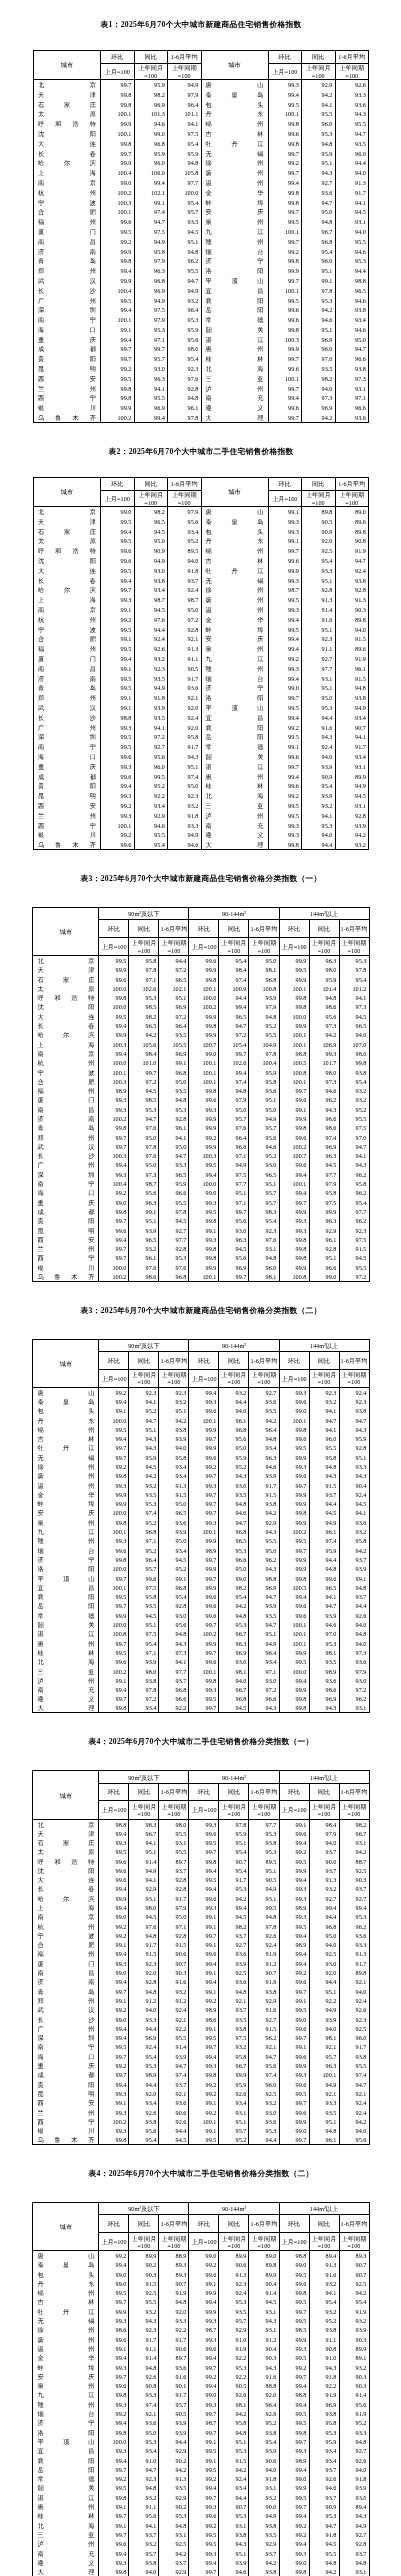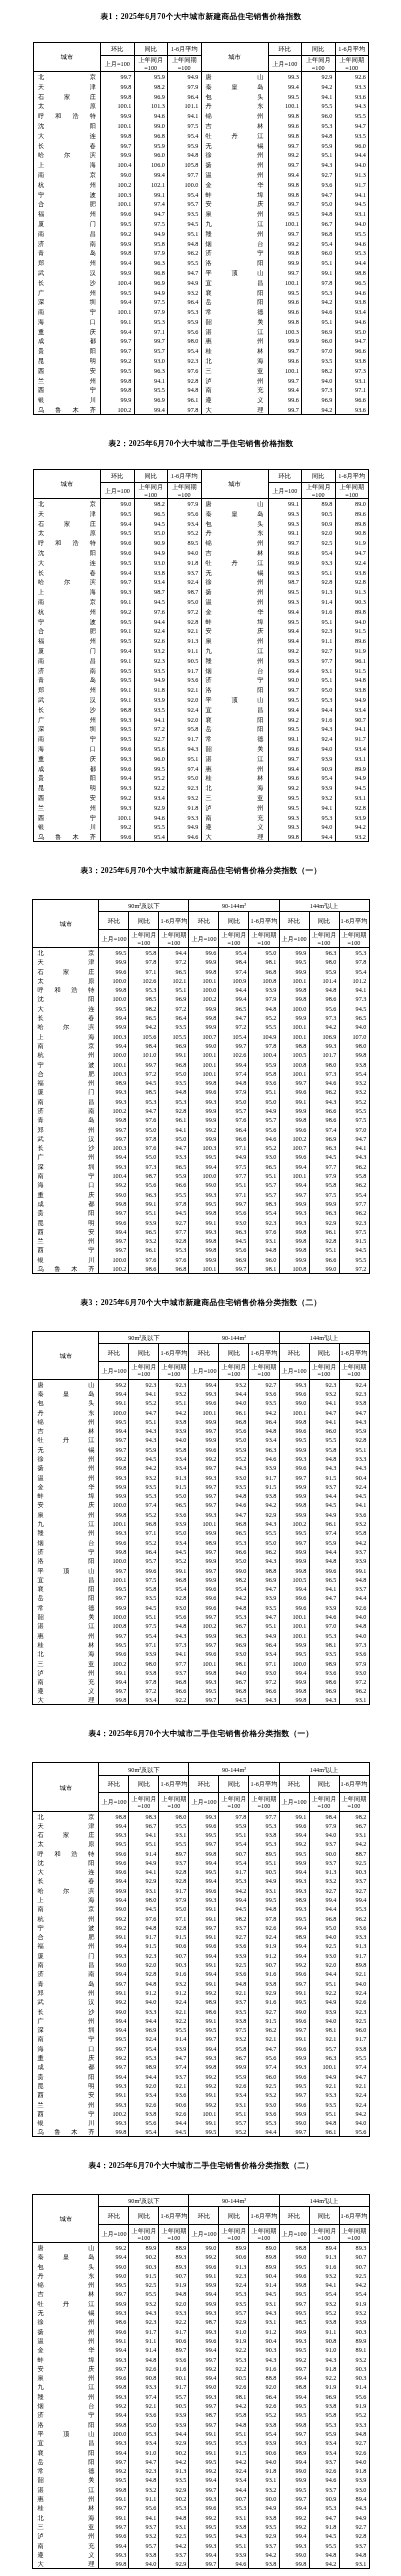--- a/index.html
+++ b/index.html
@@ -1,17 +1,17 @@
 <!DOCTYPE html>
 <html style="font-size:8.2px"><head>
 <meta charset="utf-8">
 <style>
   html,body{margin:0;padding:0;background:#fff;}
   body{width:402px;font-family:"Liberation Serif","DejaVu Serif",serif;color:#000;}
-  .page{padding-top:12px;}
+  .page{padding-top:20px;}
   .block{margin:0 0 24px 0;}
   .tbl-title{text-align:center;font-weight:bold;font-size:7.7px;letter-spacing:0.3px;}
   .dual-t .tbl-title{margin-bottom:19.6px;}
   .cat-t  .tbl-title{margin-bottom:23px;margin-top:16px;}
   table{border-collapse:collapse;margin:0 auto;table-layout:fixed;border-top:1px solid #000;border-bottom:1px solid #000;width:336px;}
   th,td{border-left:0.5px solid #000;border-right:0.5px solid #000;padding:0 2.1px;font-size:6.2px;line-height:1.15;overflow:hidden;white-space:nowrap;}
   thead th{font-weight:normal;text-align:center;border-bottom:0.5px solid #000;white-space:normal;padding:0.5px 1px;font-size:6.2px;}
   tbody td.num{text-align:right;font-family:"Liberation Serif","DejaVu Serif",serif;}
   tbody td.city{text-align:justify;text-align-last:justify;padding:0 4.1px;}
   .dual-t tbody tr{height:9.8px;}

